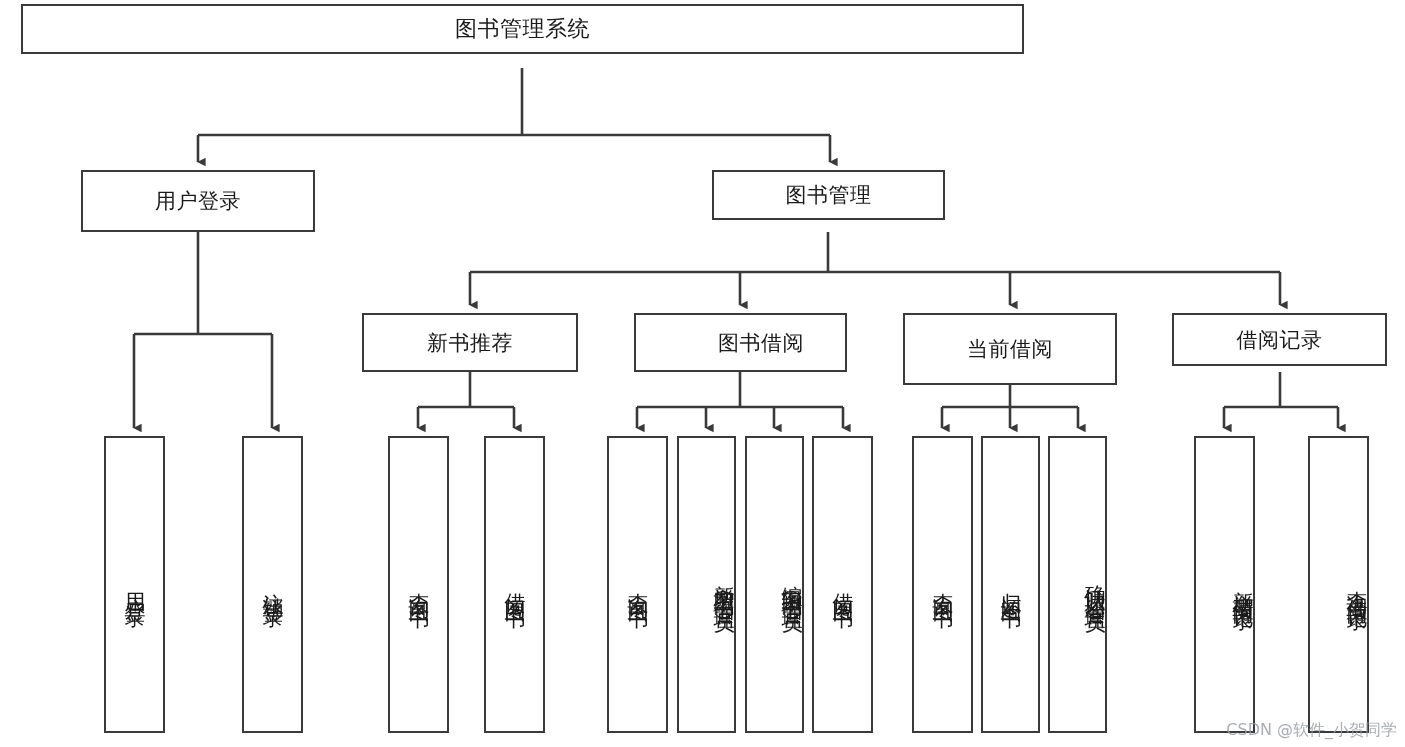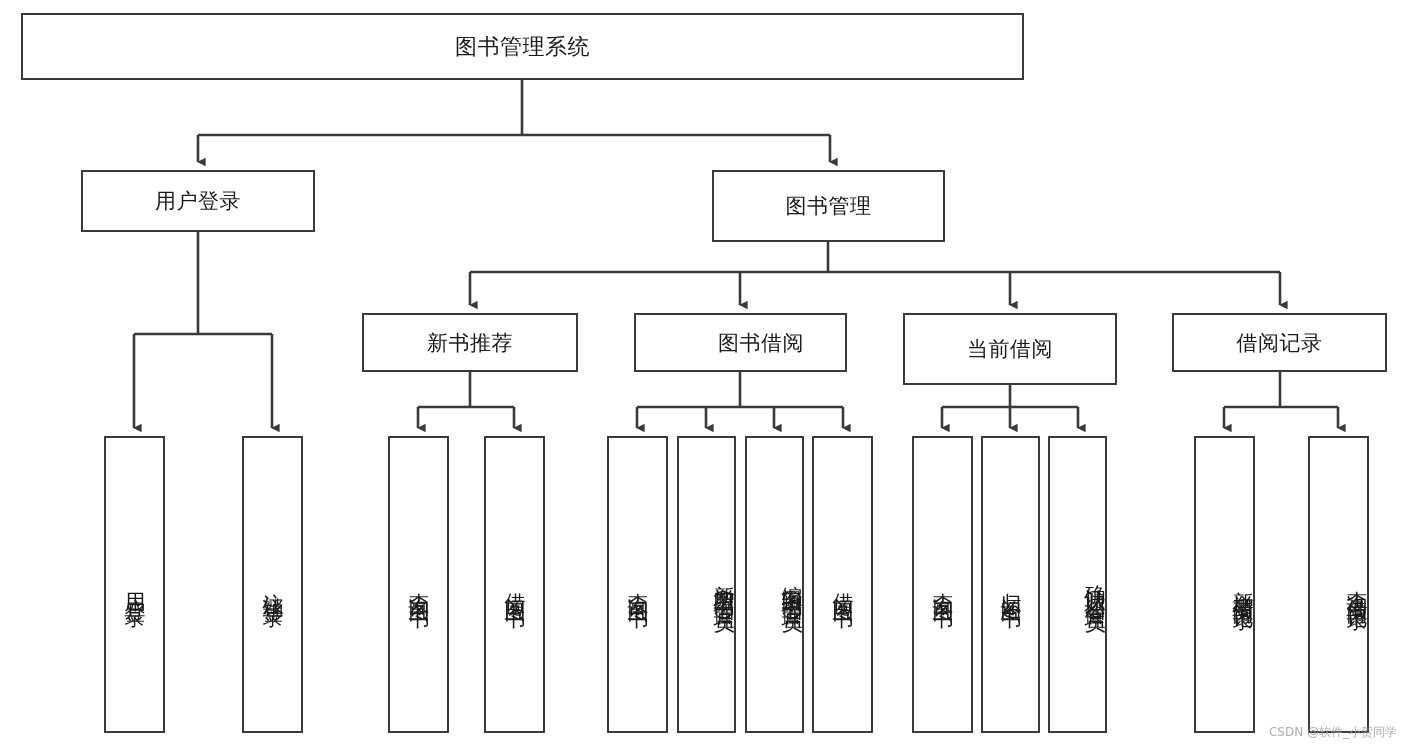--- a/index.html
+++ b/index.html
@@ -53,21 +53,21 @@
     padding-top: 2px;
   }
   .node-v.tall {
     letter-spacing: 4px;
     align-items: flex-start;
   }
   .watermark {
     position: absolute;
     right: 8px;
     bottom: 6px;
-    font-size: 12px;
+    font-size: 16px;
     color: #9aa0a6;
     opacity: 0.85;
     z-index: 9;
     white-space: nowrap;
   }
 </style>
 </head>
 <body>
 
 <div id="canvas">
@@ -117,41 +117,41 @@
       <path d="M1010,407 L1010,428" marker-end="url(#arrowhead)"></path>
       <path d="M1078,407 L1078,428" marker-end="url(#arrowhead)"></path>
 
       <path d="M1280,372 L1280,407"></path>
       <path d="M1224,407 L1338,407"></path>
       <path d="M1224,407 L1224,428" marker-end="url(#arrowhead)"></path>
       <path d="M1338,407 L1338,428" marker-end="url(#arrowhead)"></path>
     </g>
   </svg>
 
-  <div class="node node-h node-root" style="left:21px; top:13px; width:1003px; height:67px;">
+  <div class="node node-h node-root" style="left:21px; top:4px; width:1003px; height:50px;">
     <span>图书管理系统</span>
   </div>
 
   <div class="node node-h" style="left:81px; top:170px; width:234px; height:62px;">
     <span>用户登录</span>
   </div>
-  <div class="node node-h" style="left:712px; top:170px; width:233px; height:72px;">
+  <div class="node node-h" style="left:712px; top:170px; width:233px; height:50px;">
     <span>图书管理</span>
   </div>
 
   <div class="node node-h" style="left:362px; top:313px; width:216px; height:59px;text-align:center;">
     <span>新书推荐</span>
   </div>
   <div class="node node-h" style="left:634px; top:313px; width:213px; height:59px;padding-left:41px;">
     <span>图书借阅</span>
   </div>
   <div class="node node-h" style="left:903px; top:313px; width:214px; height:72px;">
     <span>当前借阅</span>
   </div>
-  <div class="node node-h" style="left:1172px; top:313px; width:215px; height:59px;">
+  <div class="node node-h" style="left:1172px; top:313px; width:215px; height:53px;">
     <span>借阅记录</span>
   </div>
 
   <div class="node node-v" style="left:104px; top:436px; width:61px; height:297px;">
     <span>用户登录</span>
   </div>
   <div class="node node-v" style="left:242px; top:436px; width:61px; height:297px;">
     <span>注销登录</span>
   </div>
 

